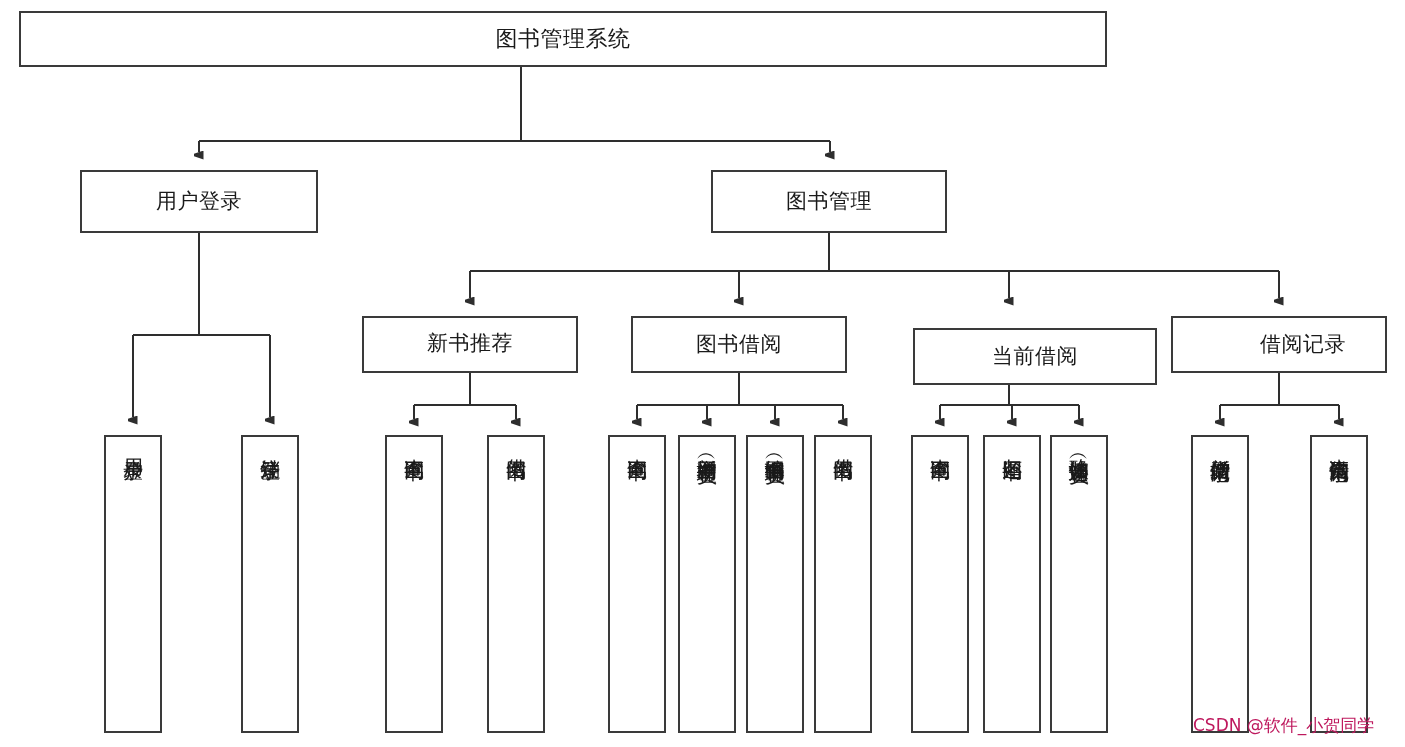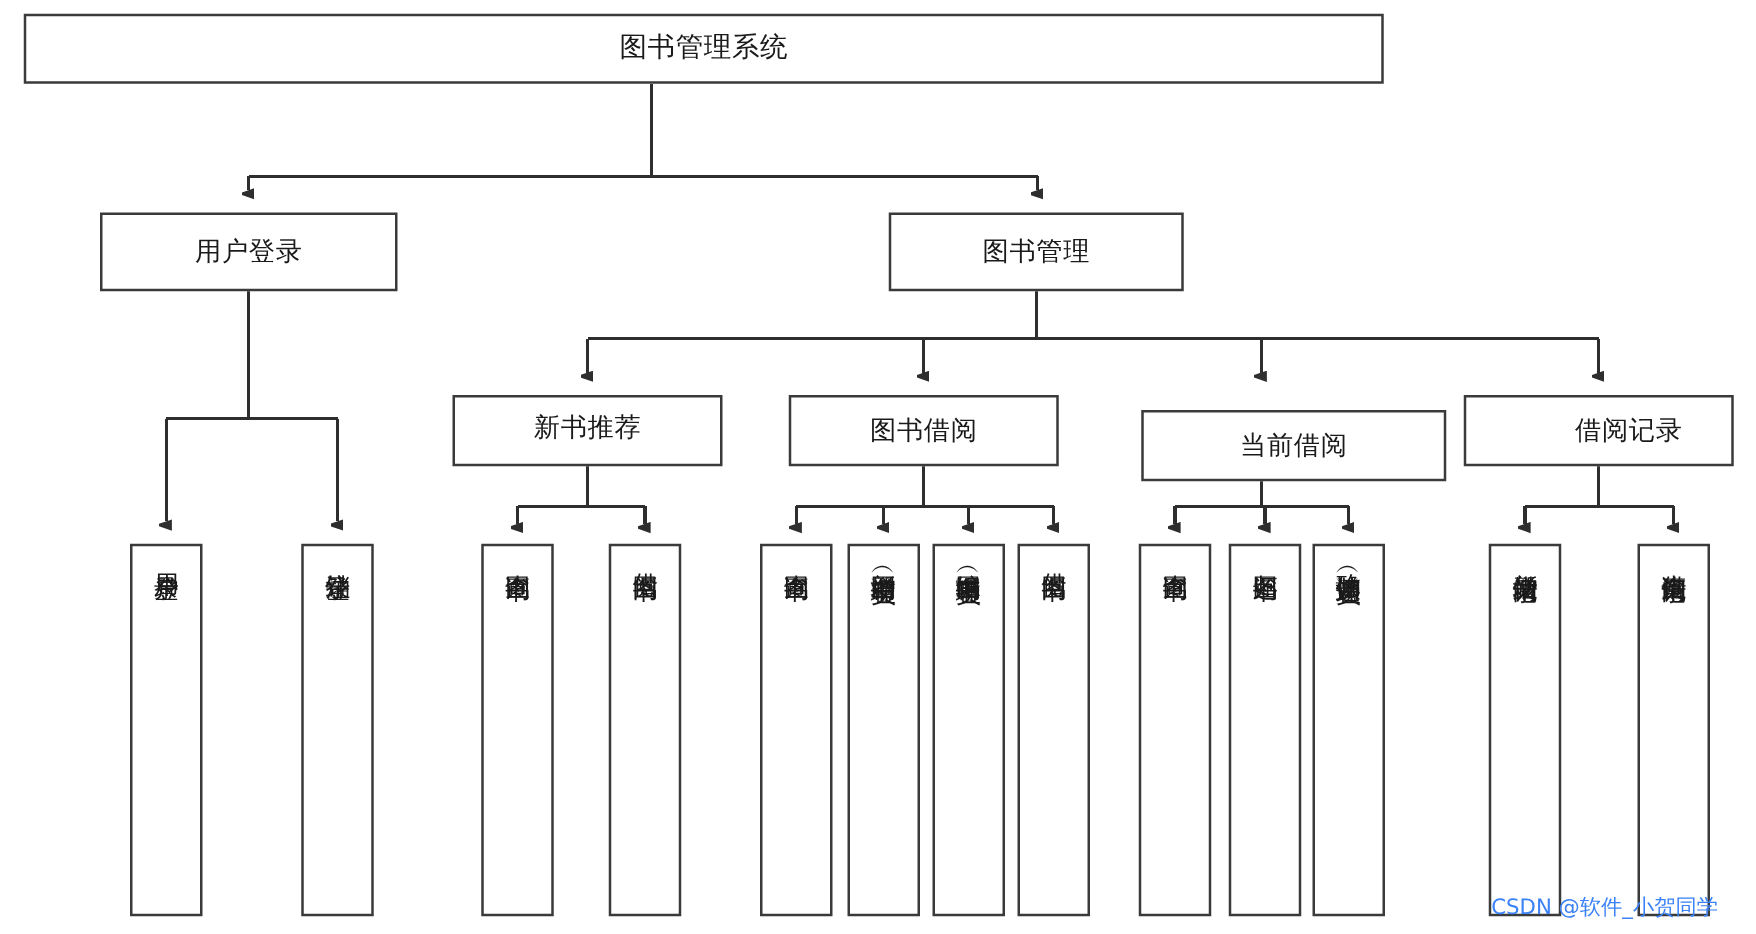--- a/index.html
+++ b/index.html
@@ -65,21 +65,21 @@
     letter-spacing: 1px;
     white-space: nowrap;
     margin: 0 auto;
   }
   .v-node.tall .node-label {
     font-size: 20px;
     line-height: 1.12;
   }
   .watermark {
     position: absolute;
-    color: #3b82f6;
+    color: #be185d;
     font-size: 17px;
     white-space: nowrap;
     z-index: 3;
     font-family: "DejaVu Sans", "Liberation Sans", sans-serif;
   }
 </style>
 </head>
 <body>
 
 <div id="canvas">

